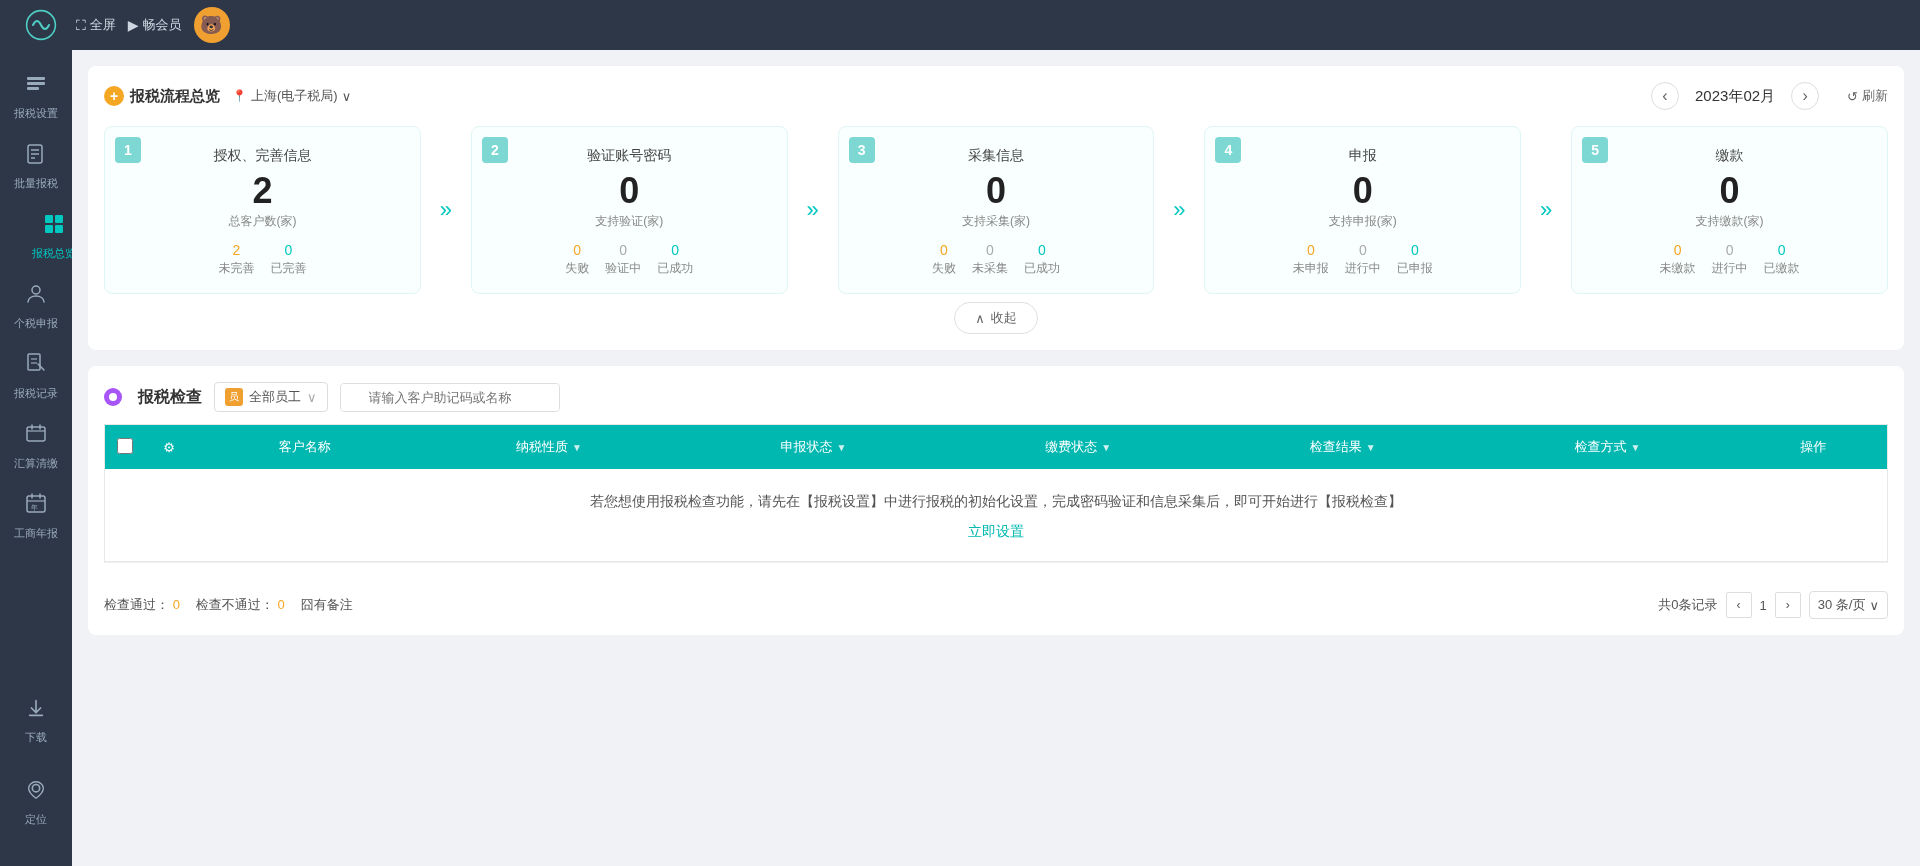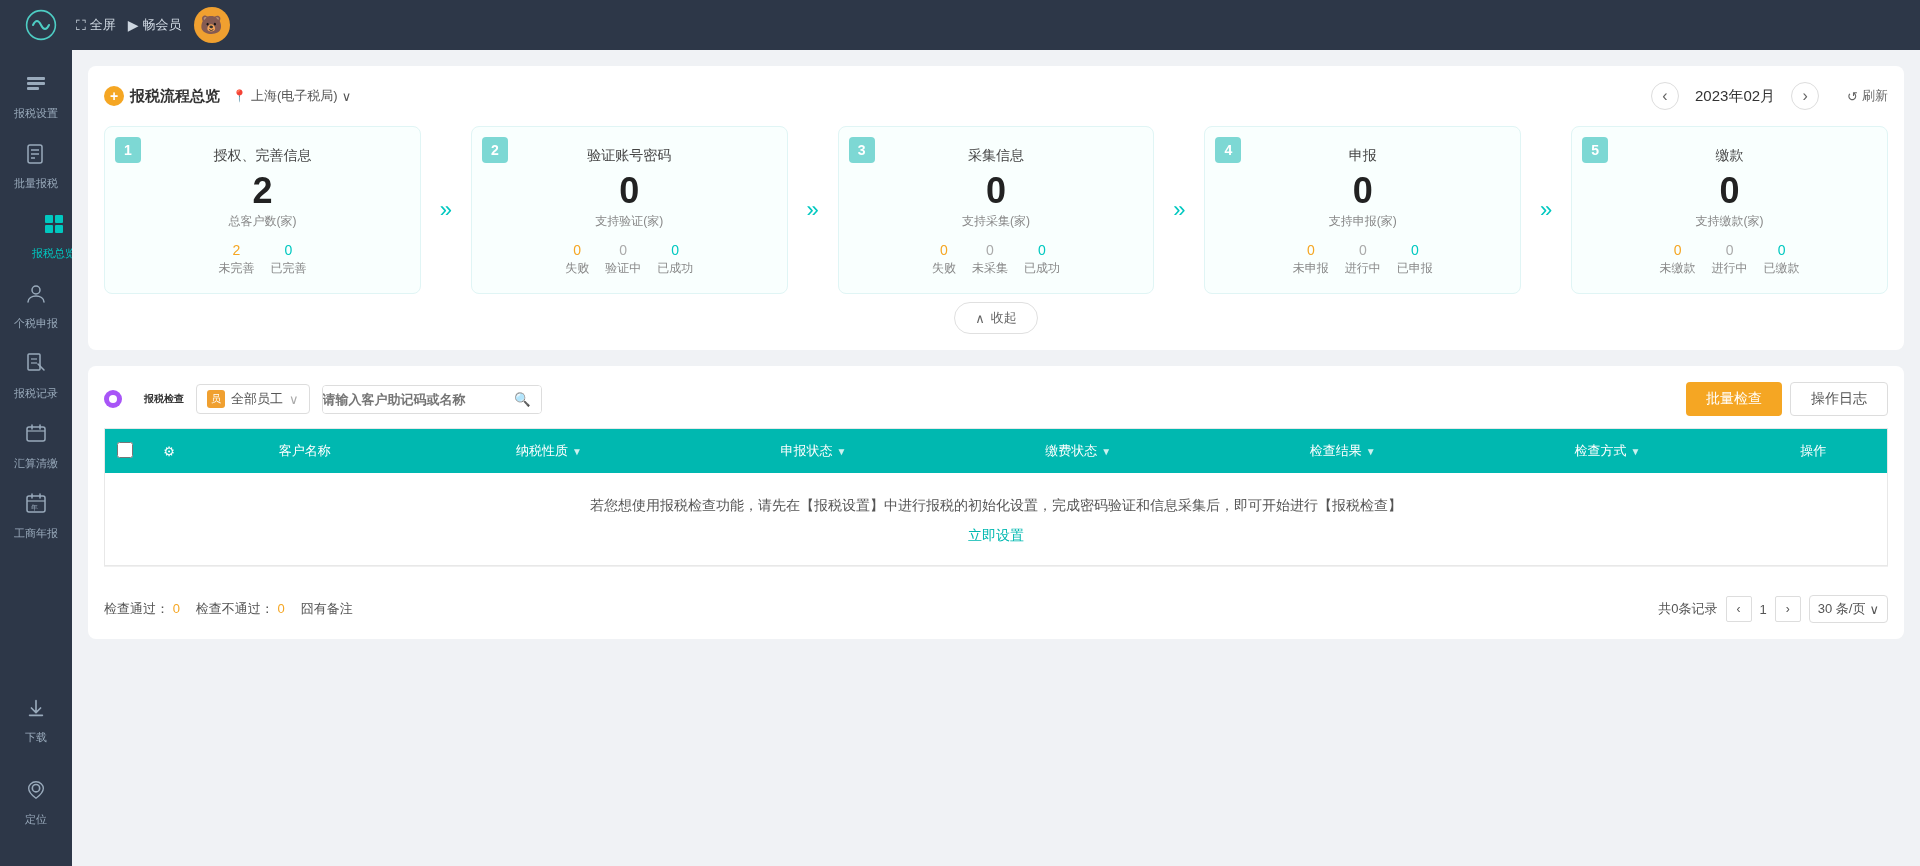--- a/index.html
+++ b/index.html
@@ -300,26 +300,26 @@
     }
 
     
     .check-header {
       display: flex;
       align-items: center;
       gap: 12px;
       margin-bottom: 12px;
     }
     .check-title {
-      font-size: 10px;
+      font-size: 16px;
       font-weight: bold;
       color: #333;
       display: flex;
       align-items: center;
-      gap: 22px;
+      gap: 16px;
     }
     .purple-dot {
       width: 18px;
       height: 18px;
       background: #a855f7;
       border-radius: 50%;
       display: flex;
       align-items: center;
       justify-content: center;
     }
@@ -349,26 +349,25 @@
     .search-box {
       display: flex;
       align-items: center;
       border: 1px solid #ddd;
       border-radius: 4px;
       overflow: hidden;
       width: 220px;
     }
     .search-box input {
       flex: 1;
-      padding: 6px 0;
+      padding: 6px 28px;
       border: none;
       outline: none;
       font-size: 13px;
       color: #999;
-      font-weight: bold;
     }
     .search-box .search-btn {
       padding: 6px 10px;
       background: #fff;
       cursor: pointer;
       color: #888;
       border: none;
     }
     .check-right {
       margin-left: auto;
@@ -775,24 +774,20 @@
           <span>报税检查</span>
         </div>
         <div class="employee-select">
           <div class="employee-icon">员</div>
           <span>全部员工</span>
           <span style="color:#aaa;">∨</span>
         </div>
         <div class="search-box">
           <input type="text" placeholder="请输入客户助记码或名称" style="">
           <button class="search-btn">🔍</button>
-        </div>
-        <div class="check-right">
-          <button class="batch-check-btn">批量检查</button>
-          <button class="log-btn">操作日志</button>
         </div>
       </div>
 
       <div class="table-scroll">
         <table class="tax-table">
           <thead>
             <tr>
               <th>
                 <input type="checkbox" class="table-checkbox" style="">
               </th>

